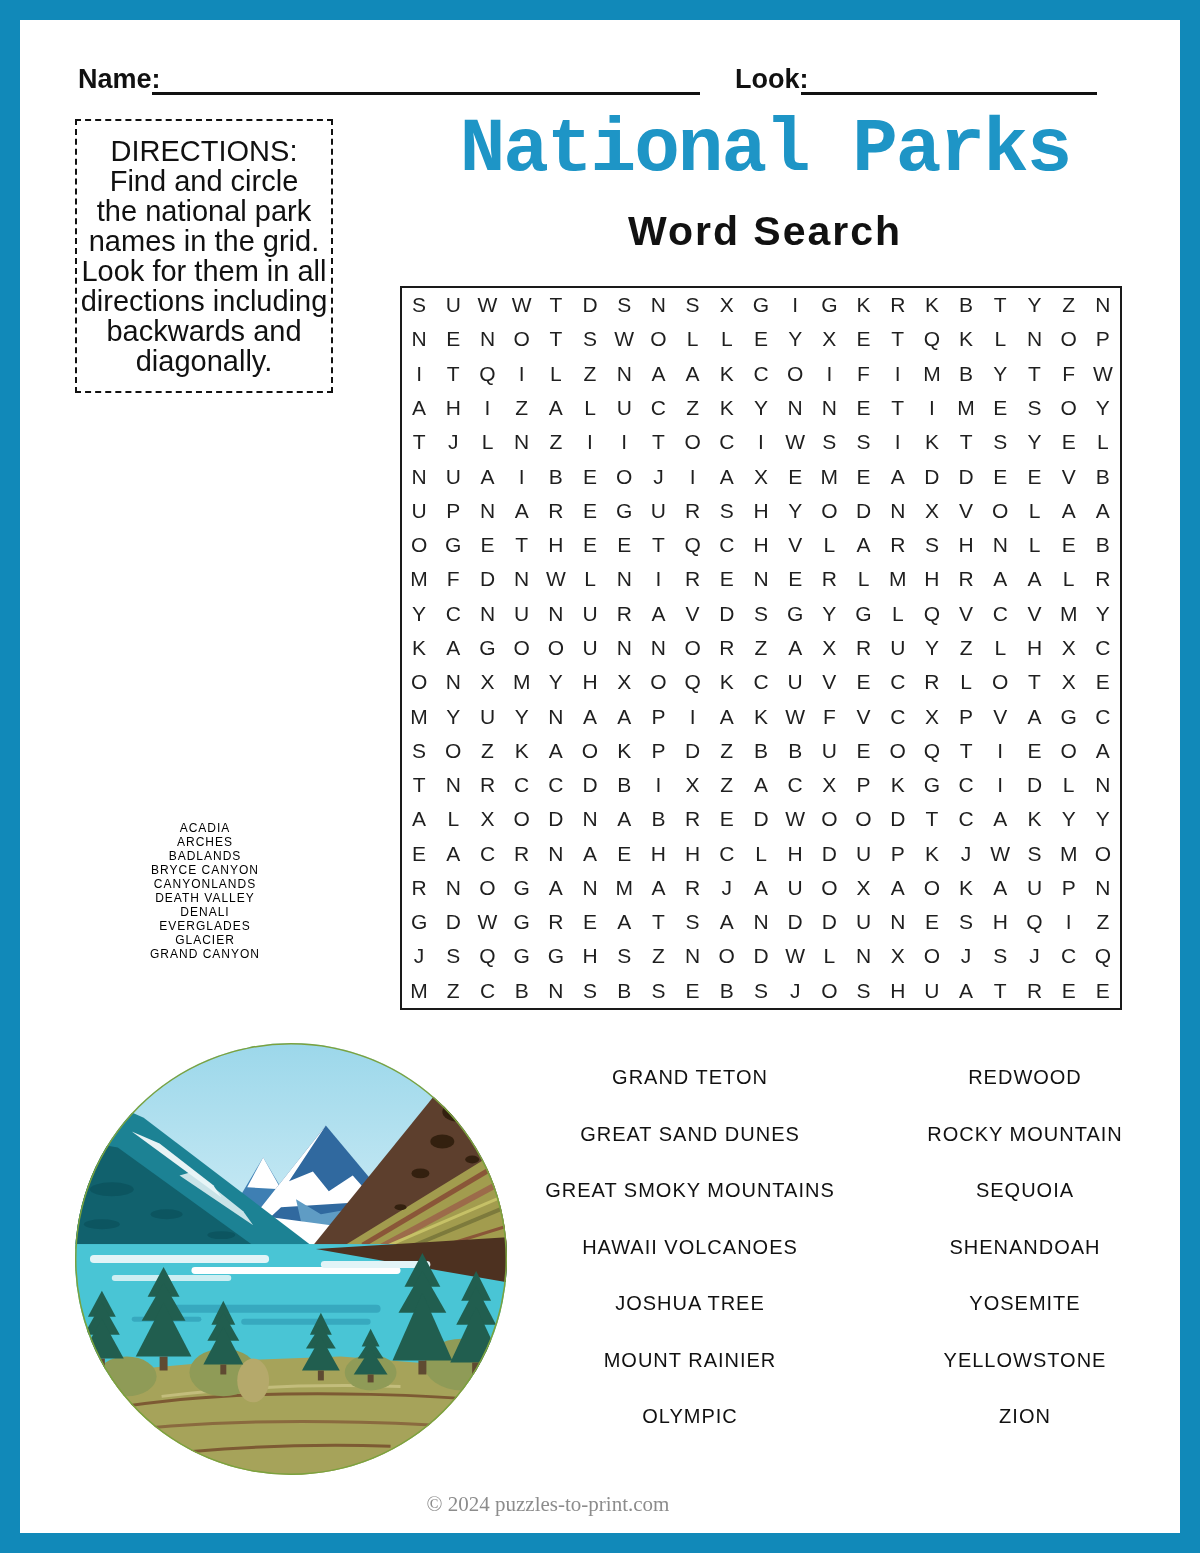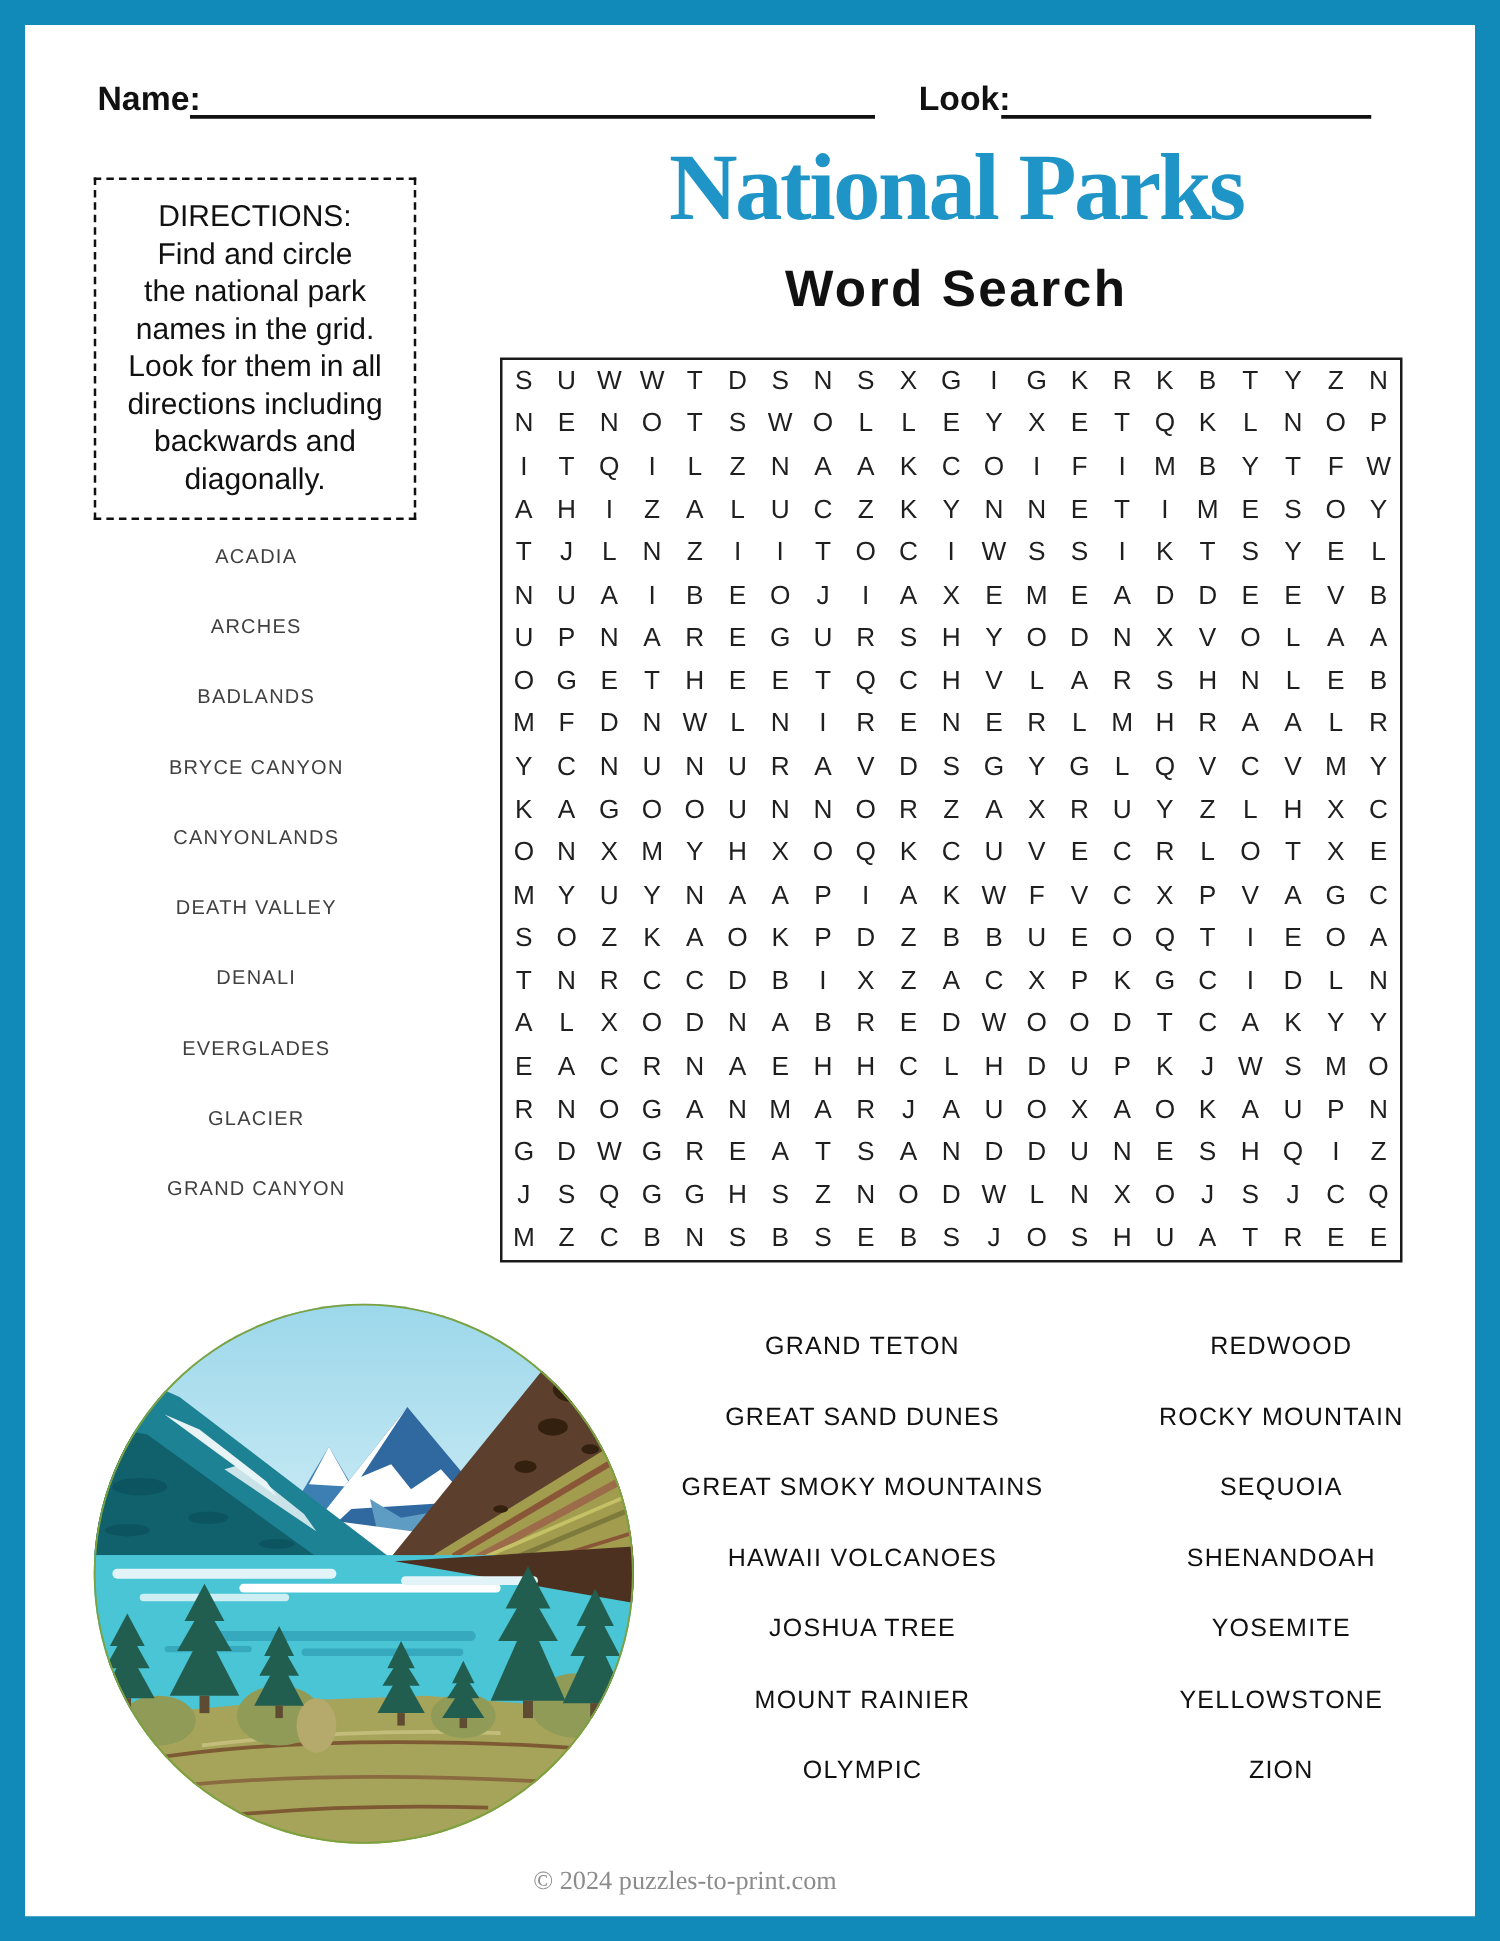--- a/index.html
+++ b/index.html
@@ -10,35 +10,35 @@
   
   .hdr-label{position:absolute;font-size:27px;font-weight:600;color:#111;}
   .name-label{left:78px;top:64px;}
   .date-label{left:735px;top:64px;}
   .fill-line{position:absolute;border-bottom:3px solid #111;height:0;}
   .name-line{left:152px;top:92px;width:548px;}
   .date-line{left:801px;top:92px;width:296px;}
 
   
   .title{position:absolute;left:340px;top:112px;width:850px;text-align:center;
-         font-family:Liberation Serif, serif;font-size:76px;font-weight:bold;
+         font-family:Liberation Mono, monospace;font-size:76px;font-weight:bold;
          letter-spacing:-2px;color:#1e95c6;line-height:1;}
   .subtitle{position:absolute;left:340px;top:208px;width:850px;text-align:center;
             font-size:41px;font-weight:600;letter-spacing:2px;color:#111;}
 
   
-  .directions{position:absolute;left:75px;top:142px;width:258px;height:274px;
+  .directions{position:absolute;left:75px;top:119px;width:258px;height:274px;
               border:2.5px dashed #111;box-sizing:border-box;
               display:flex;flex-direction:column;justify-content:center;
-              text-align:center;font-size:24px;line-height:30px;color:#111;}
+              text-align:center;font-size:29px;line-height:30px;color:#111;}
 
   
   .left-words{position:absolute;left:65px;top:437px;width:280px;height:524px;
-              display:flex;flex-direction:column;justify-content:space-between;
-              text-align:center;font-size:16px;letter-spacing:1px;color:#404040;}
+              display:flex;flex-direction:column;justify-content:flex-end;
+              text-align:center;font-size:12px;letter-spacing:1px;color:#000000;}
 
   
   .grid{position:absolute;left:400px;top:286px;width:722px;height:724px;
         border:2px solid #1a1a1a;box-sizing:border-box;
         display:flex;flex-direction:column;justify-content:space-around;}
   .grid-row{display:flex;flex-direction:row;justify-content:space-around;}
   .grid-letter{width:34px;text-align:center;font-size:21px;color:#1f1f1f;
                font-family:"Liberation Sans",sans-serif;}
 
   

